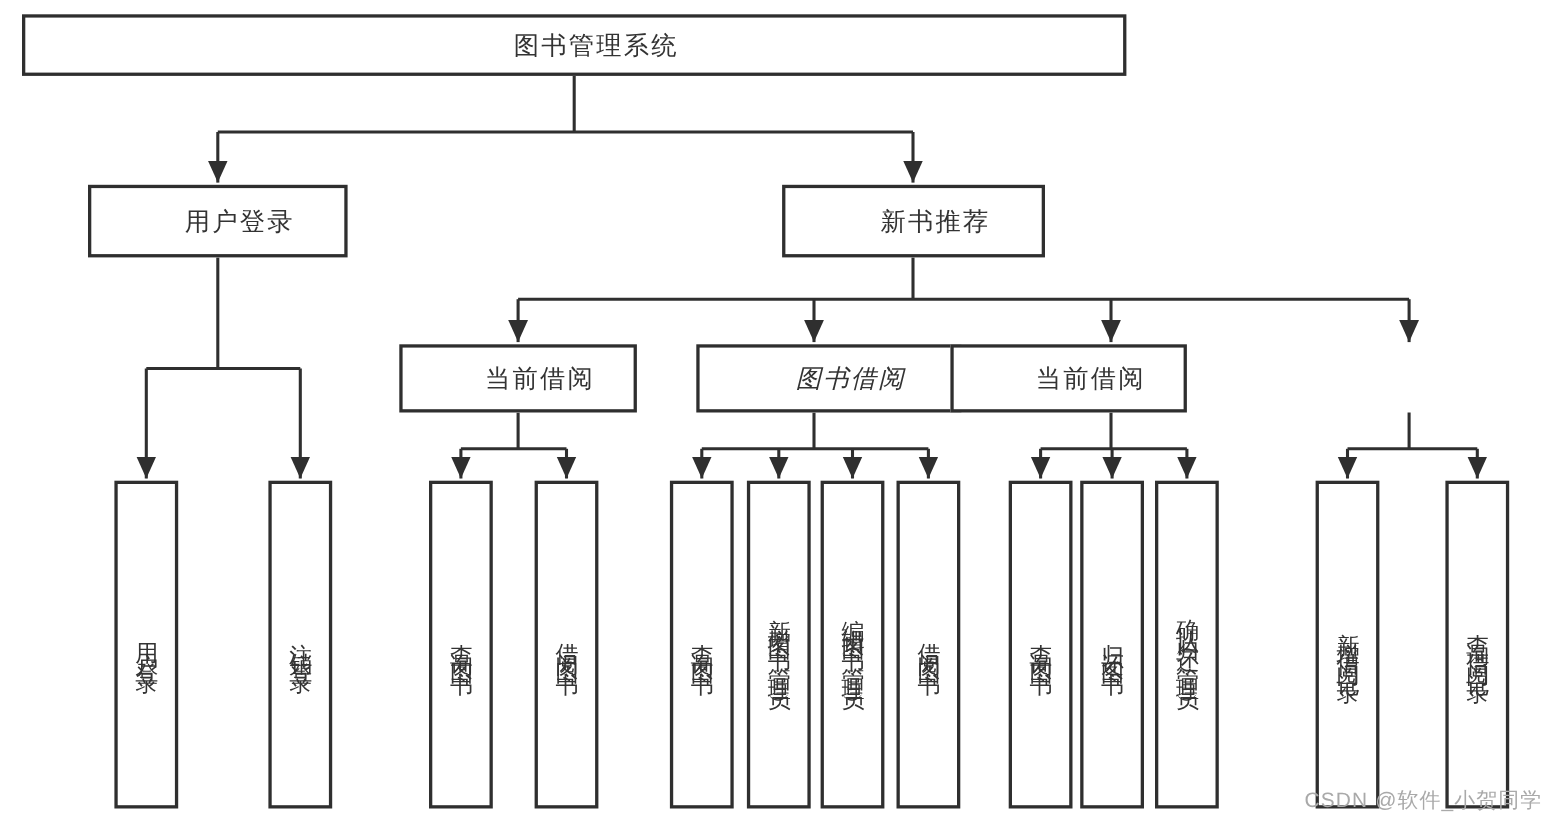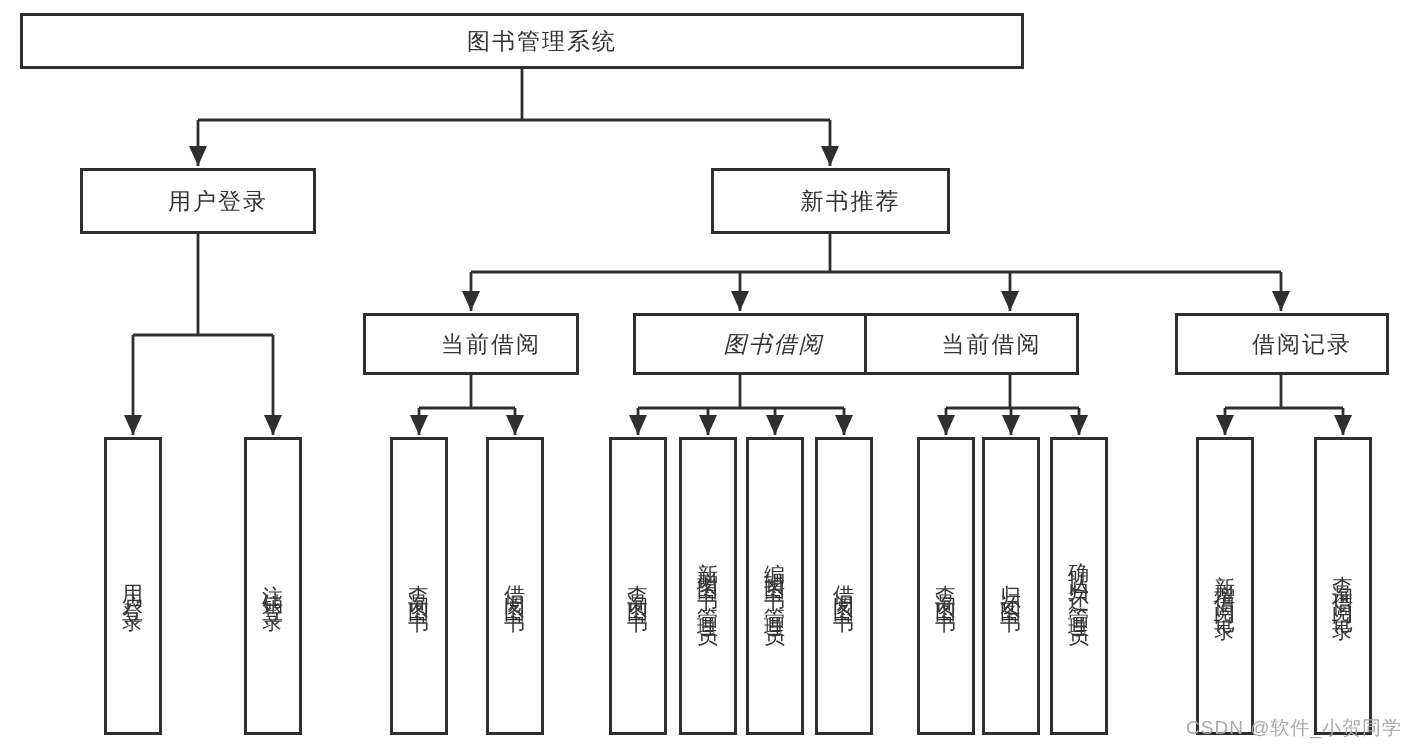--- a/index.html
+++ b/index.html
@@ -99,23 +99,20 @@
 
   <div class="node hbox" style="left:363px;top:313px;width:216px;height:62px;">
     <span>当前借阅</span>
   </div>
   <div class="node hbox" style="left:633px;top:313px;width:241px;height:62px;font-style:italic;">
     <span>图书借阅</span>
   </div>
   <div class="node hbox" style="left:864px;top:313px;width:215px;height:62px;">
     <span>当前借阅</span>
   </div>
-  <div class="node hbox" style="left:1175px;top:313px;width:214px;height:62px;">
-    <span>借阅记录</span>
-  </div>
 
   <div class="node vbox" style="left:104px;">
     <span>用户登录</span>
   </div>
   <div class="node vbox" style="left:244px;">
     <span>注销登录</span>
   </div>
   <div class="node vbox" style="left:390px;">
     <span>查询图书</span>
   </div>

